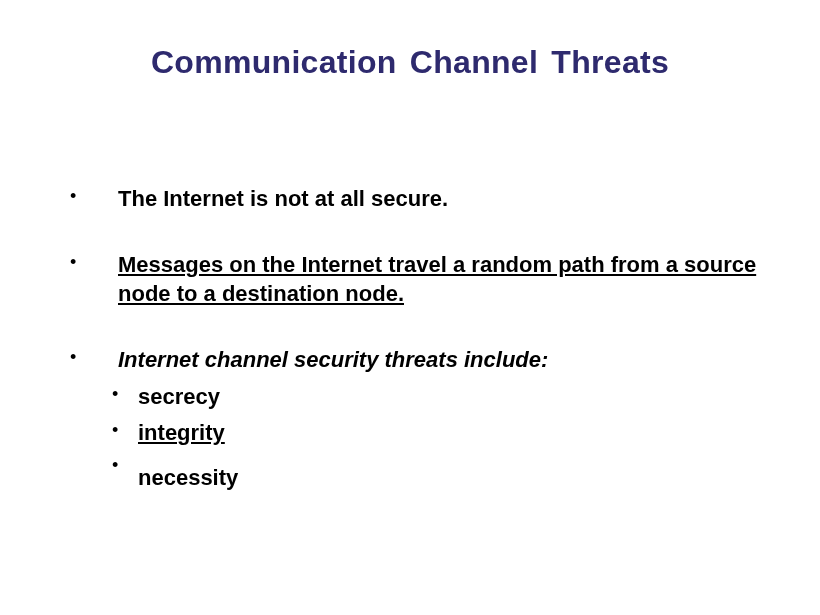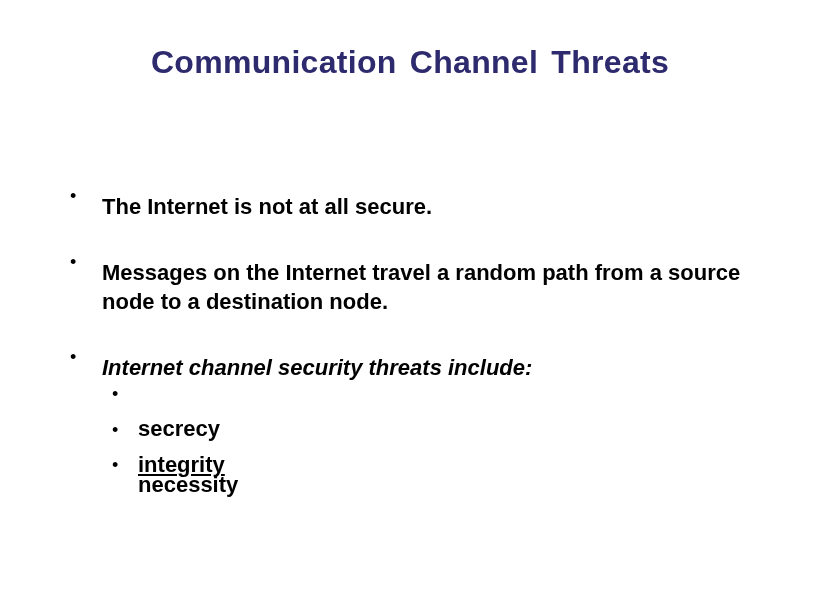--- a/index.html
+++ b/index.html
@@ -2,39 +2,39 @@
 <html><head>
 <meta charset="utf-8">
 <style>
   html, body { margin:0; padding:0; }
   body { width:820px; height:615px; background:#ffffff; position:relative; overflow:hidden;
          font-family:"Liberation Sans", sans-serif; }
   .title { position:absolute; left:0; top:44px; width:820px; text-align:center;
            font-size:32px; font-weight:bold; color:#2e2a6e; letter-spacing:0.3px; word-spacing:4px; }
   .item { position:absolute; font-weight:bold; color:#000; font-size:22px; line-height:29px; }
   .bullet { position:absolute; font-size:18px; }
-  .lvl1 { left:102px; width:680px;margin-top:8px; }
-  .lvl2 { left:138px;margin-top:32px; }
+  .lvl1 { left:118px; width:680px; }
+  .lvl2 { left:138px; }
 </style>
 </head>
 <body>
 
 <div>
   <div class="title">Communication Channel Threats</div>
 
   <span class="bullet" style="left:70px;top:186px;">•</span>
   <div class="item lvl1" style="top:184px;">The Internet is not at all secure.</div>
 
   <span class="bullet" style="left:70px;top:252px;">•</span>
-  <div class="item lvl1" style="top:250px;">Messages on the Internet travel a random path from a source node to a destination node.</div>
+  <div class="item lvl1" style="top:250px;text-decoration:underline;">Messages on the Internet travel a random path from a source node to a destination node.</div>
 
   <span class="bullet" style="left:70px;top:347px;">•</span>
   <div class="item lvl1" style="top:345px;font-style:italic;">Internet channel security threats include:</div>
 
   <span class="bullet" style="left:112px;top:384px;">•</span>
   <div class="item lvl2" style="top:382px;">secrecy</div>
 
   <span class="bullet" style="left:112px;top:420px;">•</span>
   <div class="item lvl2" style="top:418px;text-decoration:underline;">integrity</div>
 
   <span class="bullet" style="left:112px;top:455px;">•</span>
-  <div class="item lvl2" style="top:438px;">necessity</div>
+  <div class="item lvl2" style="top:463px;">necessity</div>
 </div>
 
 </body></html>

